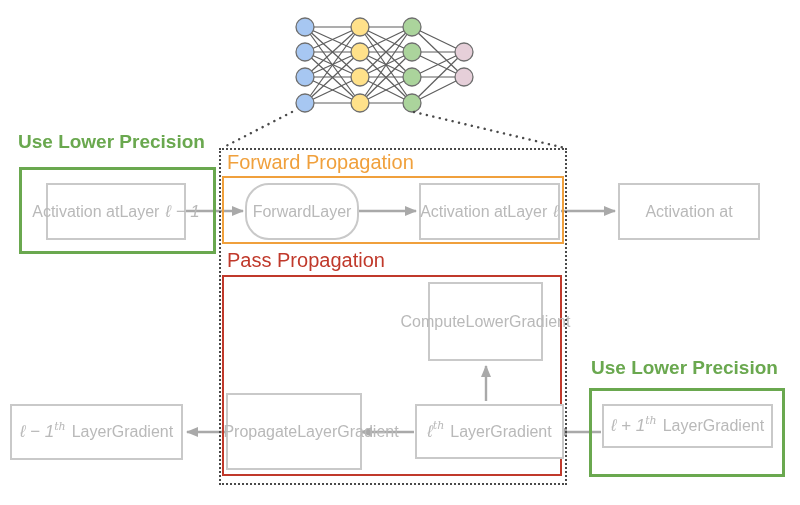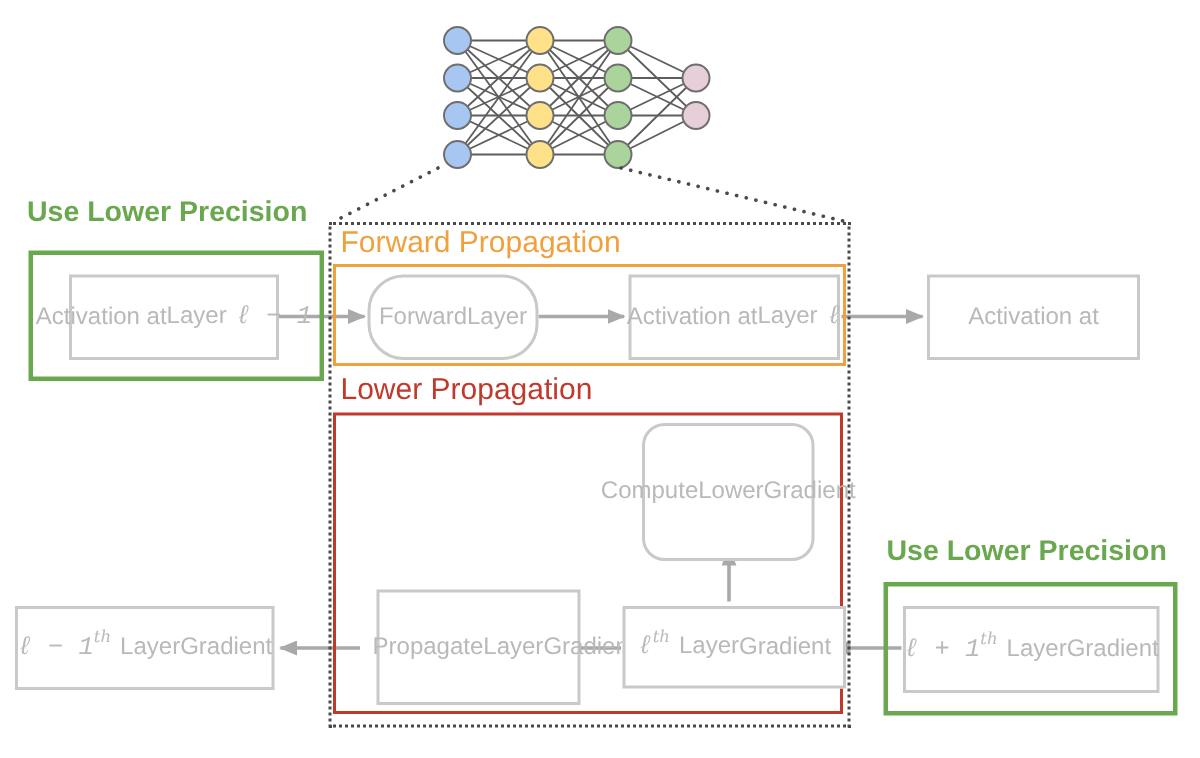--- a/index.html
+++ b/index.html
@@ -25,21 +25,21 @@
   .label.red    { color:var(--red); font-size:20px; }
 
   .gray-box {
     position:absolute; z-index:3; border:2px solid var(--box-border);
     color:var(--box-text); background:#ffffff;
     display:flex; flex-direction:row; justify-content:center; align-items:center;
     text-align:center; font-size:16px; line-height:20px;
   }
   .bl { white-space:nowrap; }
   .math {
-    font-family:Liberation Mono, monospace; font-style:italic; font-size:17px;
+    font-family:Liberation Sans, sans-serif; font-style:italic; font-size:17px;
   }
   .math.pad { margin-left:6px; }
   .sans-pad { margin-left:6px; }
   sup.math-sup {
     font-family:"DejaVu Serif","DejaVu Sans",serif; font-style:italic;
     font-size:11px; line-height:0; position:relative; top:-1px;
   }
 </style>
 </head>
 <body>
@@ -139,42 +139,42 @@
   </div>
   <div class="gray-box" style="left:419px; top:183px; width:141px; height:57px;">
     <div class="bl">Activation at</div>
     <div class="bl"><span>Layer</span><span class="math pad">ℓ</span></div>
   </div>
 
   <div class="gray-box" style="left:618px; top:183px; width:142px; height:57px;">
     <div class="bl">Activation at</div>
   </div>
 
-  <div class="label red" style="left:227px; top:249px;">Lower Propagation</div>
+  <div class="label red" style="left:227px; top:249px;">Pass Propagation</div>
   <div class="frame red" style="left:222px; top:275px; width:340px; height:201px;"></div>
-  <div class="gray-box" style="left:428px; top:282px; width:115px; height:92px;border-radius:15px;">
+  <div class="gray-box" style="left:428px; top:282px; width:115px; height:79px;">
     <div class="bl">Compute</div>
     <div class="bl">Lower</div>
     <div class="bl">Gradient</div>
   </div>
-  <div class="gray-box" style="left:251px; top:393px; width:136px; height:77px;padding-left:34px;">
+  <div class="gray-box" style="left:226px; top:393px; width:136px; height:77px;padding-left:34px;">
     <div class="bl">Propagate</div>
     <div class="bl">Layer</div>
     <div class="bl">Gradient</div>
   </div>
   <div class="gray-box" style="left:415px; top:404px; width:149px; height:55px;">
     <div class="bl"><span class="math">ℓ</span><sup class="math-sup">th</sup><span class="sans-pad">Layer</span></div>
     <div class="bl">Gradient</div>
   </div>
 
   <div class="gray-box" style="left:10px; top:404px; width:173px; height:56px;text-align:right;">
     <div class="bl"><span class="math">ℓ − 1</span><sup class="math-sup">th</sup><span class="sans-pad">Layer</span></div>
     <div class="bl">Gradient</div>
   </div>
 
   <div class="label green" style="left:591px; top:357px;">Use Lower Precision</div>
   <div class="frame green" style="left:589px; top:388px; width:196px; height:89px;"></div>
-  <div class="gray-box" style="left:602px; top:404px; width:171px; height:58px;text-align:right;">
+  <div class="gray-box" style="left:602px; top:404px; width:171px; height:44px;text-align:right;">
     <div class="bl"><span class="math">ℓ + 1</span><sup class="math-sup">th</sup><span class="sans-pad">Layer</span></div>
     <div class="bl">Gradient</div>
   </div>
 
 </div>
 
 </body></html>

